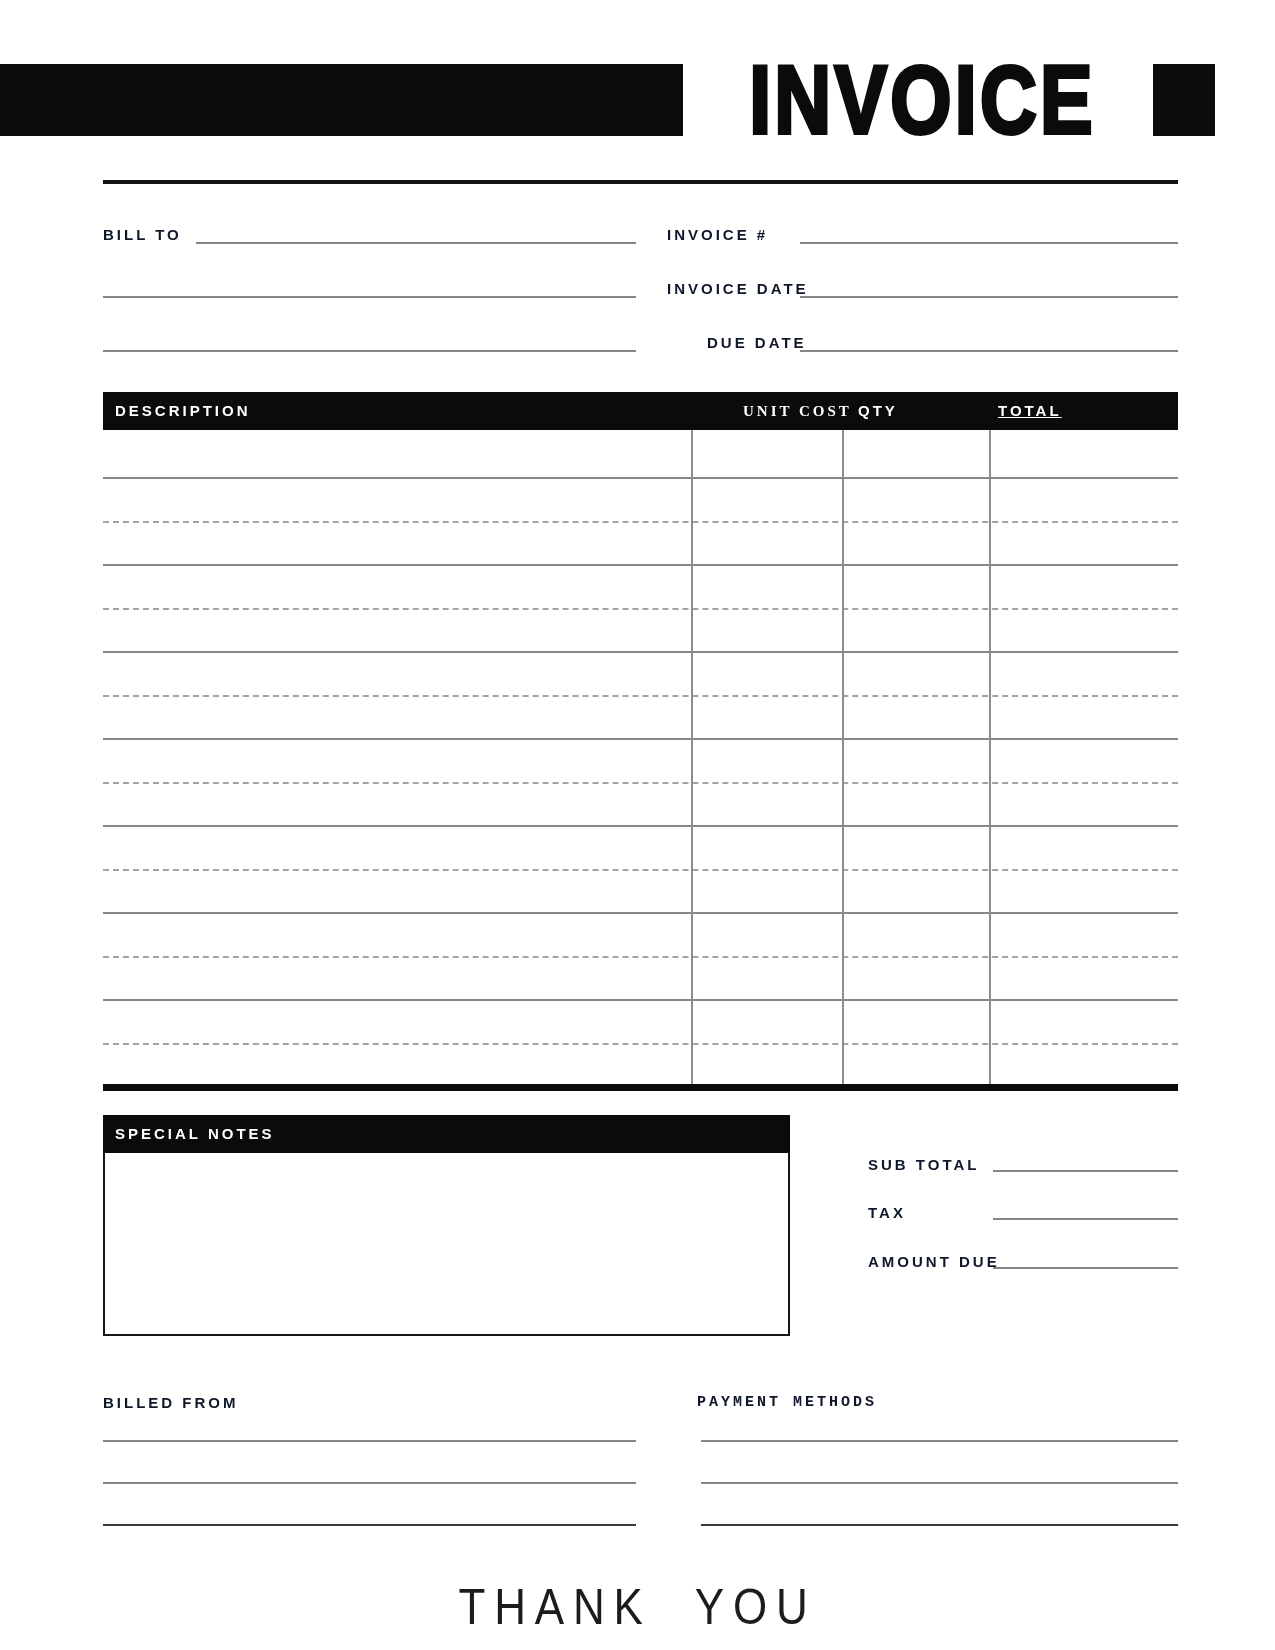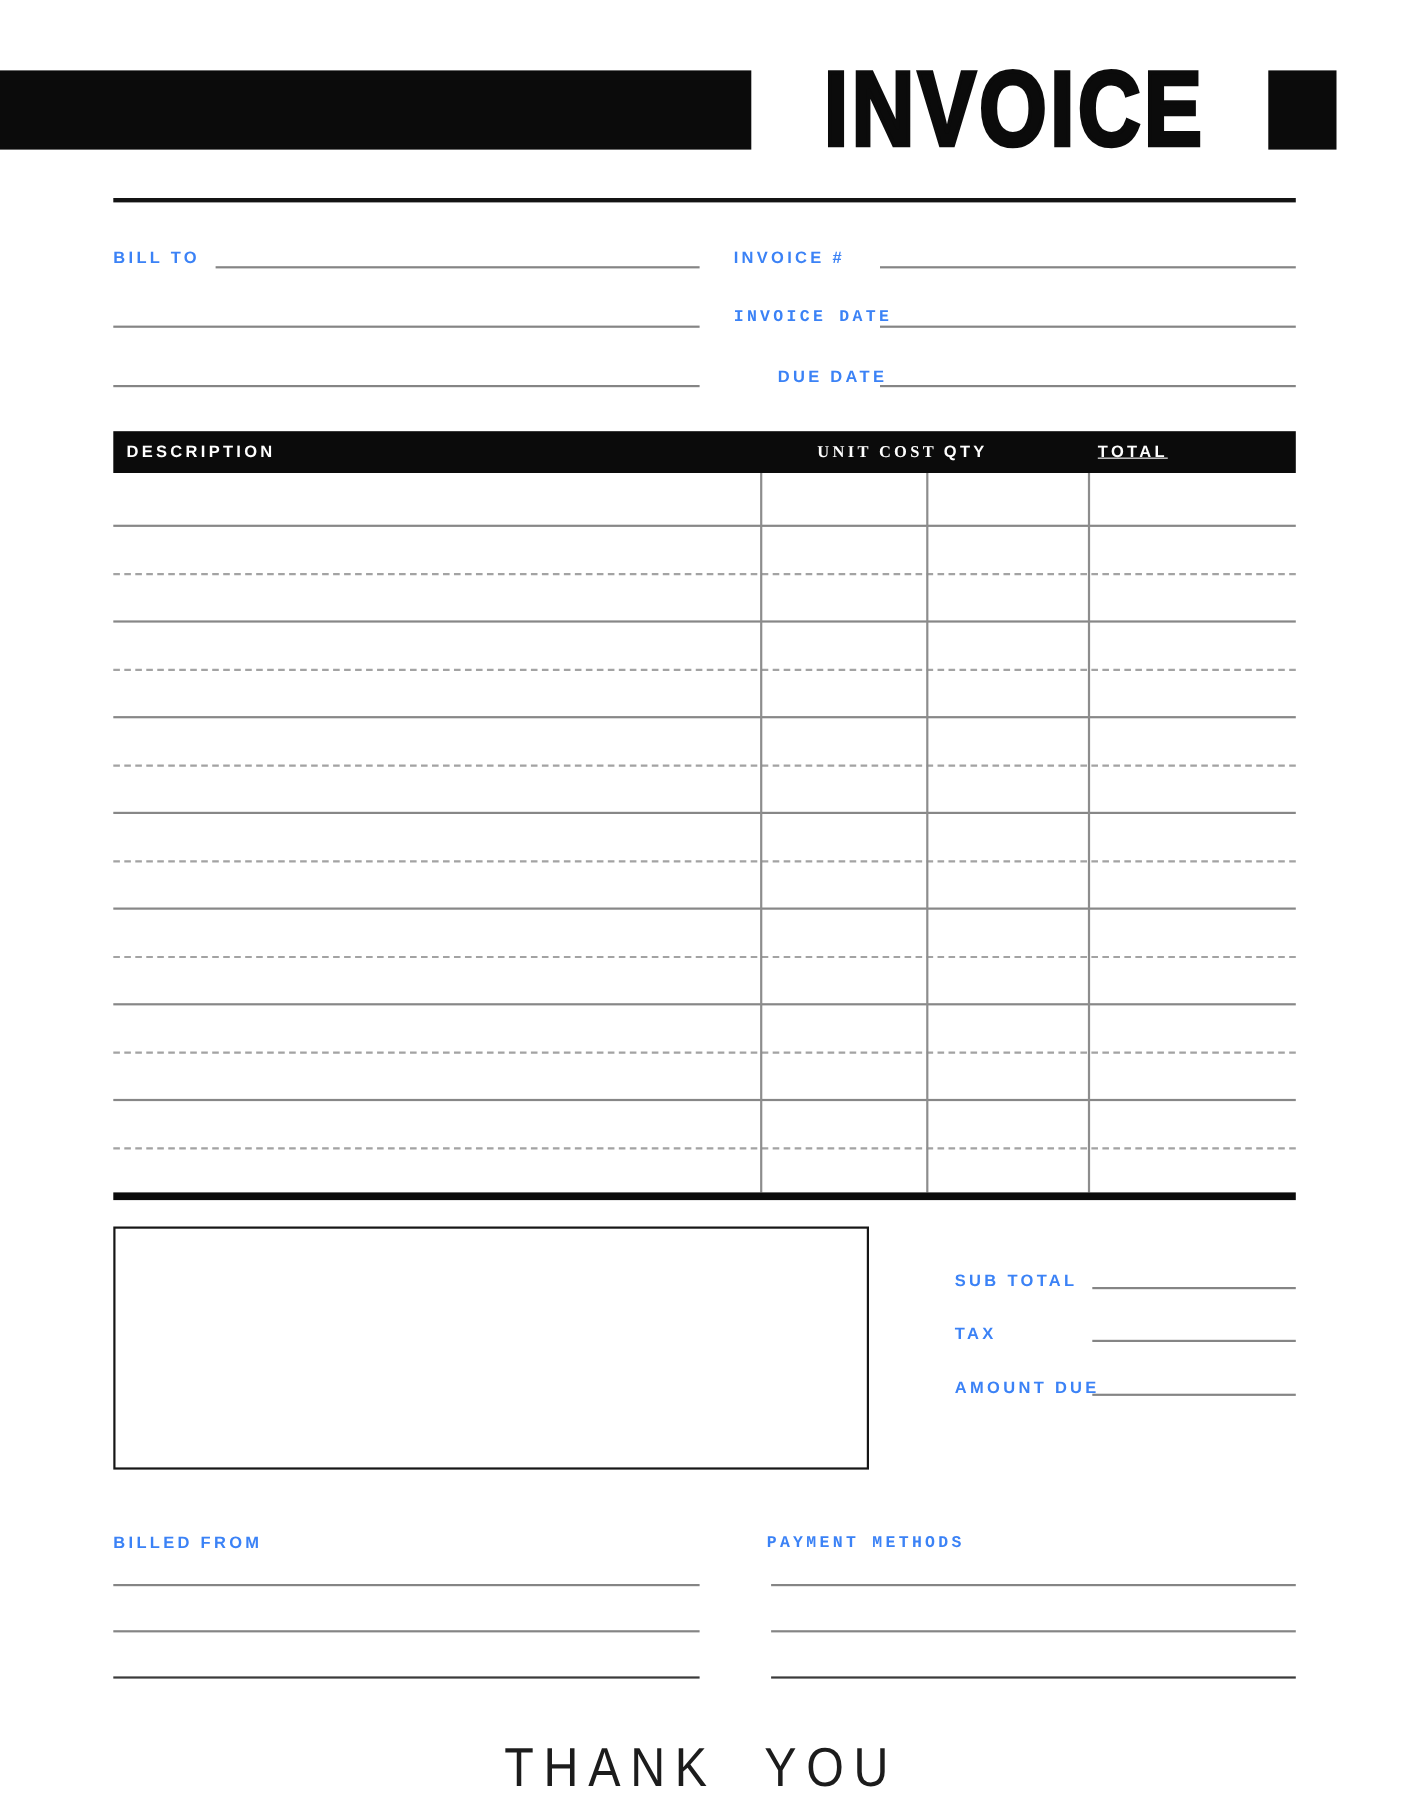--- a/index.html
+++ b/index.html
@@ -32,21 +32,21 @@
     left: 1153px; top: 64px; width: 62px; height: 72px;
     background: #0b0b0b;
   }
   .top-rule {
     left: 103px; top: 180px; width: 1075px; height: 4px;
     background: #141414;
   }
 
   
   .lbl {
-    font-size: 15px; font-weight: bold; color: #3b82f6;
+    font-size: 15px; font-weight: bold; color: #0f172a;
     letter-spacing: 3px; white-space: nowrap; line-height: 16px;
   }
   .line {
     height: 2px; background: #858585;
   }
   .line.darker { background: #3a3a3a; }
 
   
   .tbl-header {
     left: 103px; top: 392px; width: 1075px; height: 38px;
@@ -121,21 +121,21 @@
   <div class="abs top-rule"></div>
 
   <div class="abs lbl" style="left:103px; top:227px;">BILL TO</div>
   <div class="abs line" style="left:196px; top:242px; width:440px;"></div>
   <div class="abs line" style="left:103px; top:296px; width:533px;"></div>
   <div class="abs line" style="left:103px; top:350px; width:533px;"></div>
 
   <div class="abs lbl" style="left:667px; top:227px;">INVOICE #</div>
   <div class="abs line" style="left:800px; top:242px; width:378px;"></div>
 
-  <div class="abs lbl" style="left:667px; top:281px;font-family:Liberation Mono, monospace;">INVOICE DATE</div>
+  <div class="abs lbl" style="left:667px; top:281px;">INVOICE DATE</div>
   <div class="abs line" style="left:800px; top:296px; width:378px;"></div>
 
   <div class="abs lbl" style="left:667px; top:335px;margin-left:40px;">DUE DATE</div>
   <div class="abs line" style="left:800px; top:350px; width:378px;"></div>
 
   <div class="abs tbl-header">
     <span class="lbl th-desc">DESCRIPTION</span>
     <span class="lbl th-unit">UNIT COST</span>
     <span class="lbl th-qty">QTY</span>
     <span class="lbl th-total">TOTAL</span>
@@ -228,20 +228,23 @@
         <div></div>
         <div></div>
         <div></div>
         <div></div>
       </div>
     </div>
 
   <div class="abs tbl-bottom"></div>
 
   <div class="abs notes-box">
+    <div class="notes-header">
+      <span class="lbl">SPECIAL NOTES</span>
+    </div>
     <div class="notes-area"></div>
   </div>
 
   <div class="total-row">
     <span class="abs lbl" style="top:1157px; left:855px;">SUB TOTAL</span>
     <div class="abs line total-line" style="top:1170px;"></div>
   </div>
   <div class="total-row">
     <span class="abs lbl" style="top:1205px; left:855px;">TAX</span>
     <div class="abs line total-line" style="top:1218px;"></div>

